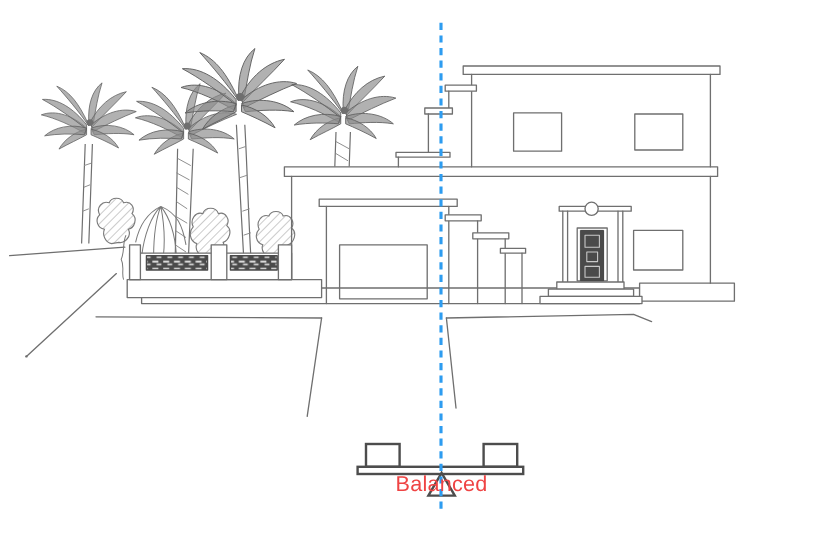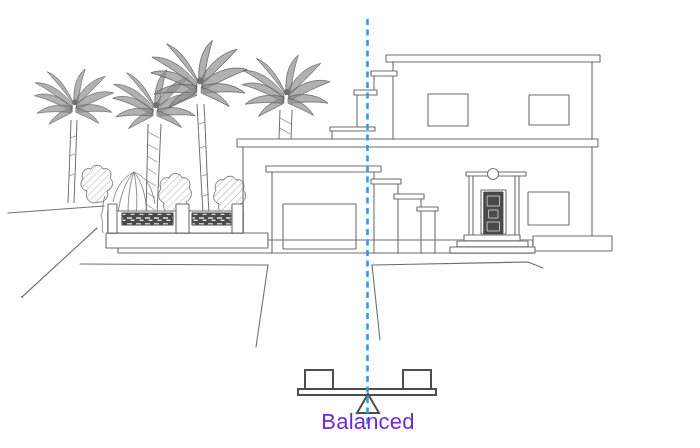--- a/index.html
+++ b/index.html
@@ -12,22 +12,22 @@
   .sketch .white{fill:#ffffff;}
   .frond{fill:#8c8c8c;fill-opacity:.68;stroke:#5f5f5f;stroke-width:.7;}
   .trunk{stroke:#6f6f6f;stroke-width:1;fill:none;}
   .trunkhatch{stroke:#8a8a8a;stroke-width:.8;fill:none;}
   .bush{fill:url(#hatch);stroke:#7a7a7a;stroke-width:.95;}
   .weep{stroke:#7a7a7a;stroke-width:.85;fill:none;}
   .darkpanel{fill:#4a4a4a;stroke:#3f3f3f;stroke-width:.8;}
   .balance{stroke:#4d4d4d;stroke-width:2;fill:#ffffff;stroke-linejoin:miter;}
   .axis{stroke:#2d9cf0;stroke-width:2.6;stroke-dasharray:6 4.5;fill:none;}
   .label{
-    position:absolute;left:298px;top:409px;width:140px;text-align:center;
-    font-size:22px;line-height:26px;color:#6d28d9;letter-spacing:.2px;
+    position:absolute;left:298px;top:390px;width:140px;text-align:center;
+    font-size:18px;line-height:26px;color:#ef4444;letter-spacing:.2px;
   }
 </style>
 </head>
 <body>
 
 <div class="canvas">
 <svg width="700" height="448" viewBox="0 0 700 448">
   <defs>
     <pattern id="hatch" width="5" height="5" patternUnits="userSpaceOnUse" patternTransform="rotate(45)">
       <line x1="0" y1="0" x2="0" y2="5" stroke="#a8a8a8" stroke-width="1"></line>

